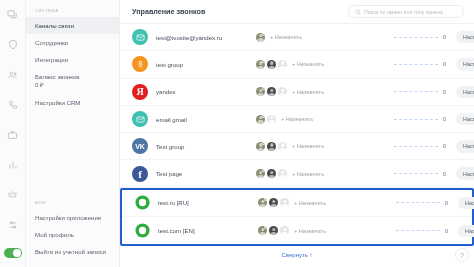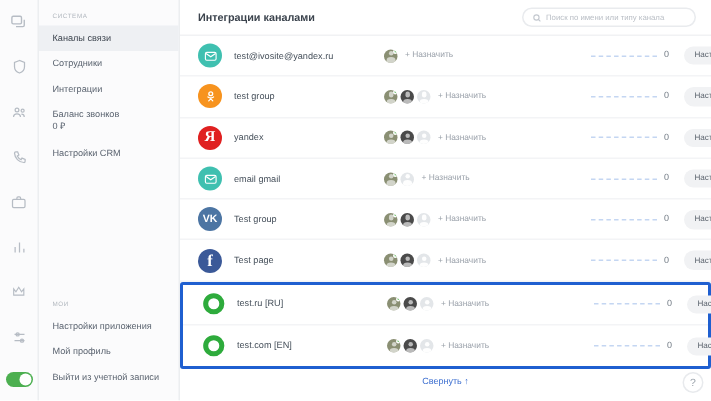--- a/index.html
+++ b/index.html
@@ -351,21 +351,21 @@
       </div>
       <div class="sb-item">
         <span>Выйти из учетной записи</span>
       </div>
     </div>
   </div>
 
   <div class="main">
 
     <div class="topbar">
-      <div class="page-title">Интеграции каналами</div>
+      <div class="page-title">Управление звонков</div>
       <div class="search-box">
         <span class="si">
           <svg width="6" height="6" viewBox="0 0 24 24" fill="none" stroke="currentColor" stroke-width="3">
             <circle cx="10.5" cy="10.5" r="7"></circle>
               <path d="M16 16l5 5"></path>
           </svg>
         </span>
         <input class="search-input" type="text" placeholder="Поиск по имени или типу канала" style="">
       </div>
     </div>

